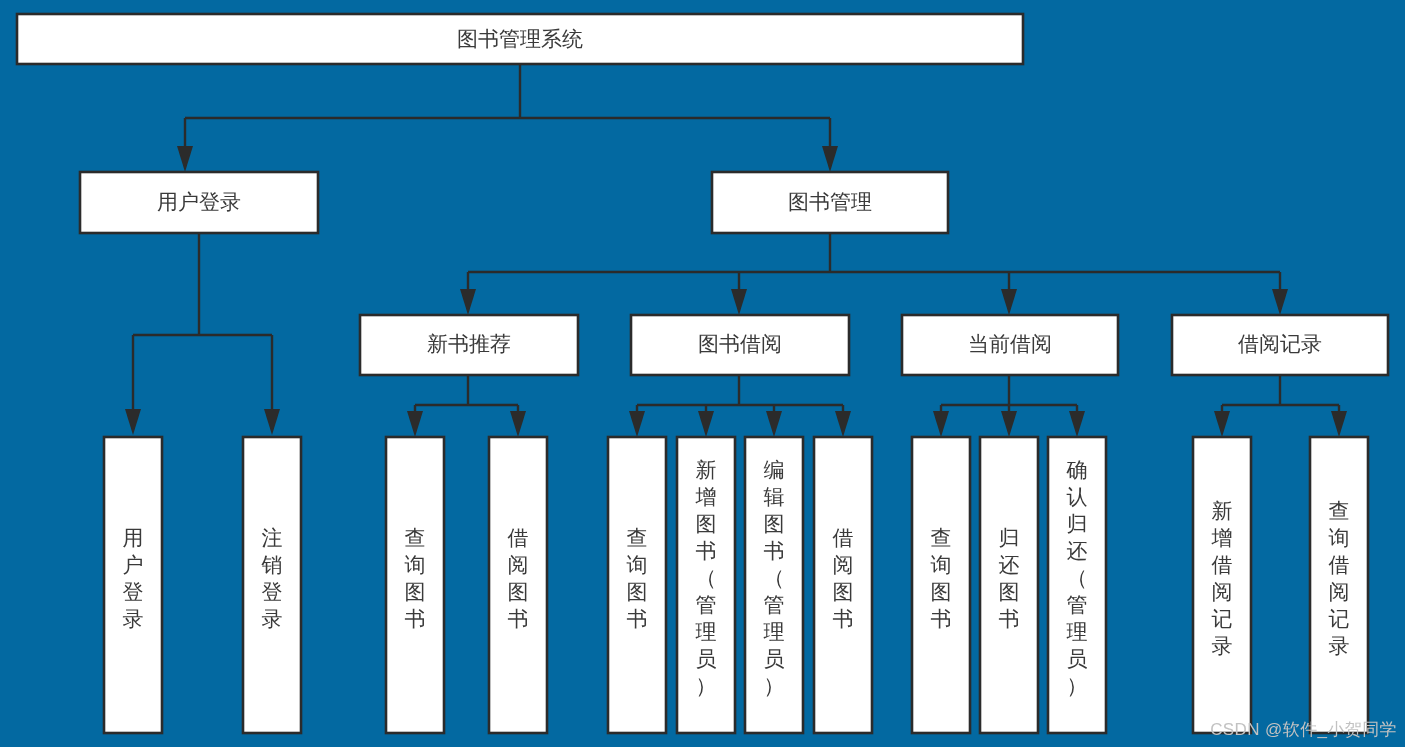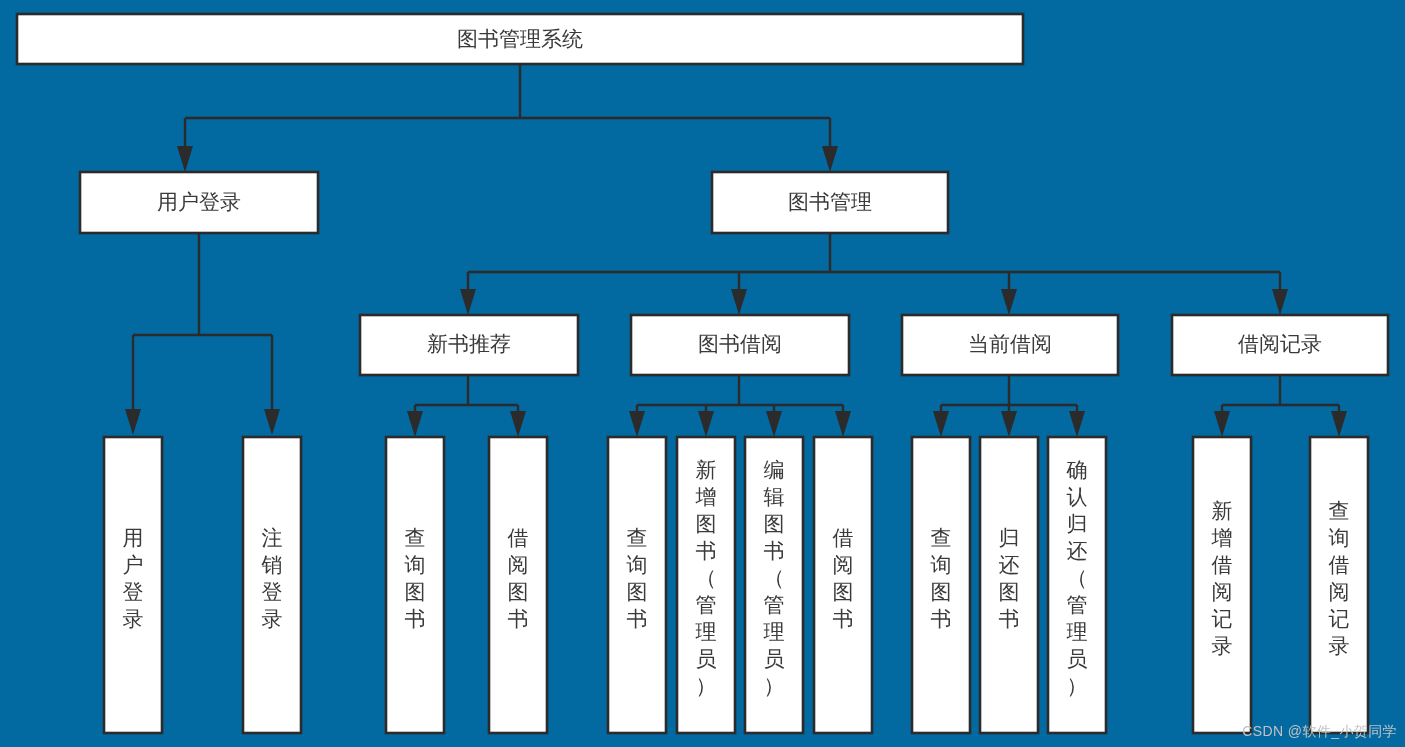--- a/index.html
+++ b/index.html
@@ -54,21 +54,21 @@
     fill: #3a3a3a;
     font-family: "Liberation Sans", "DejaVu Sans", sans-serif;
     font-size: 21px;
     text-anchor: middle;
   }
   .watermark {
     position: absolute;
     right: 8px;
     bottom: 6px;
     font-family: "Liberation Sans", "DejaVu Sans", sans-serif;
-    font-size: 14px;
+    font-size: 17px;
     color: #c2c2c2;
     letter-spacing: 0.4px;
     white-space: nowrap;
     pointer-events: none;
   }
 </style>
 </head>
 <body>
 
 <div id="diagram-root">

